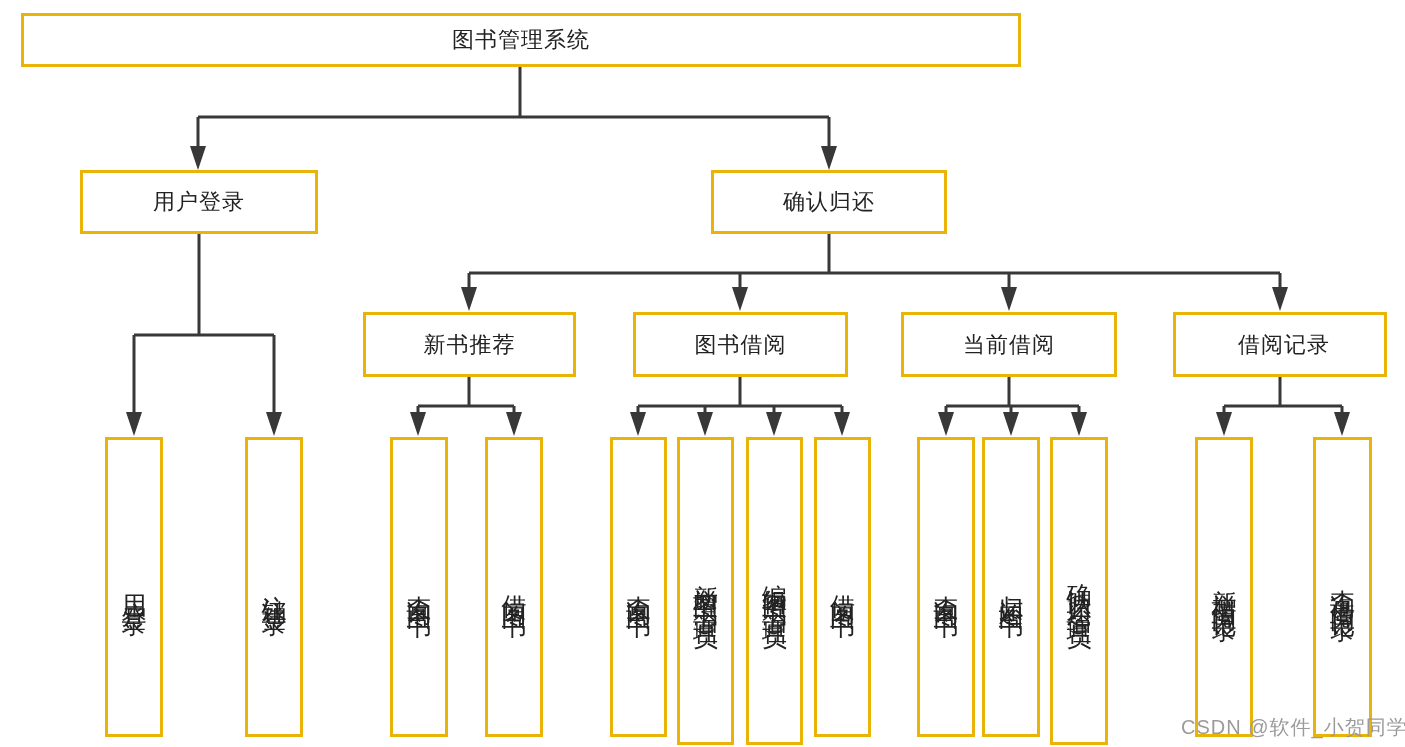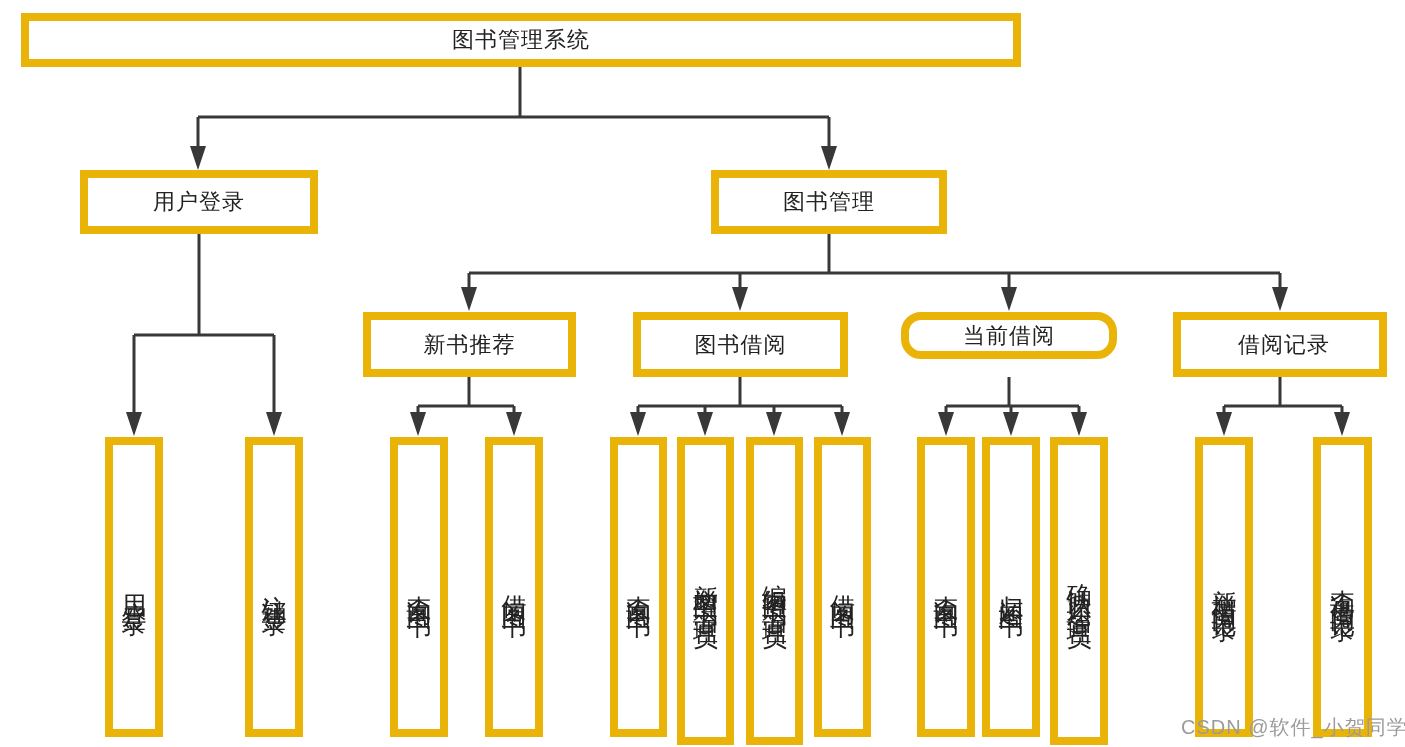--- a/index.html
+++ b/index.html
@@ -13,21 +13,21 @@
   }
   .connectors {
     position: absolute;
     left: 0; top: 0;
     z-index: 0;
     pointer-events: none;
   }
   .node {
     position: absolute;
     box-sizing: border-box;
-    border: 8px solid #eab308;
+    border: 3px solid #eab308;
     background: #ffffff;
     display: flex;
     align-items: center;
     justify-content: center;
     color: #222222;
     z-index: 1;
     text-align: center;
   }
   .node.h {
     font-size: 22px;
@@ -107,25 +107,25 @@
              M938 412 L954 412 L946 436 Z
              M1003 412 L1019 412 L1011 436 Z
              M1071 412 L1087 412 L1079 436 Z
              M1216 412 L1232 412 L1224 436 Z
              M1334 412 L1350 412 L1342 436 Z"></path>
   </svg>
 
   <div class="node h" style="left:21px; top:13px; width:1000px; height:54px;">图书管理系统</div>
 
   <div class="node h" style="left:80px; top:170px; width:238px; height:64px;">用户登录</div>
-  <div class="node h" style="left:711px; top:170px; width:236px; height:64px;">图书管理</div>
+  <div class="node h" style="left:711px; top:170px; width:236px; height:64px;">确认归还</div>
 
   <div class="node h" style="left:633px; top:312px; width:215px; height:65px;">图书借阅</div>
   <div class="node h" style="left:363px; top:312px; width:213px; height:65px;">新书推荐</div>
-  <div class="node h" style="left:901px; top:312px; width:216px; height:47px;border-radius:20px;">当前借阅</div>
+  <div class="node h" style="left:901px; top:312px; width:216px; height:65px;">当前借阅</div>
   <div class="node h" style="left:1173px; top:312px; width:214px; height:65px;padding-left:8px;">借阅记录</div>
 
   <div class="node v" style="left:105px; top:437px; width:58px; height:300px;">用户登录</div>
   <div class="node v" style="left:245px; top:437px; width:58px; height:300px;">注销登录</div>
 
   <div class="node v" style="left:390px; top:437px; width:58px; height:300px;">查询图书</div>
   <div class="node v" style="left:485px; top:437px; width:58px; height:300px;">借阅图书</div>
 
   <div class="node v" style="left:610px; top:437px; width:57px; height:300px;">查询图书</div>
   <div class="node v" style="left:677px; top:437px; width:57px; height:308px;">新增图书（管理员）</div>

